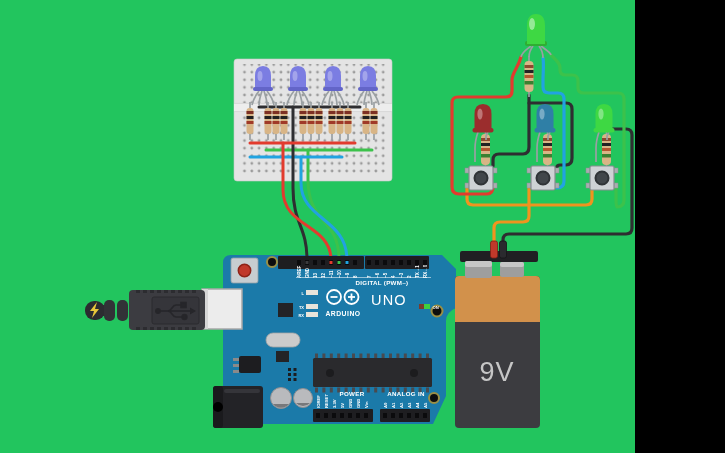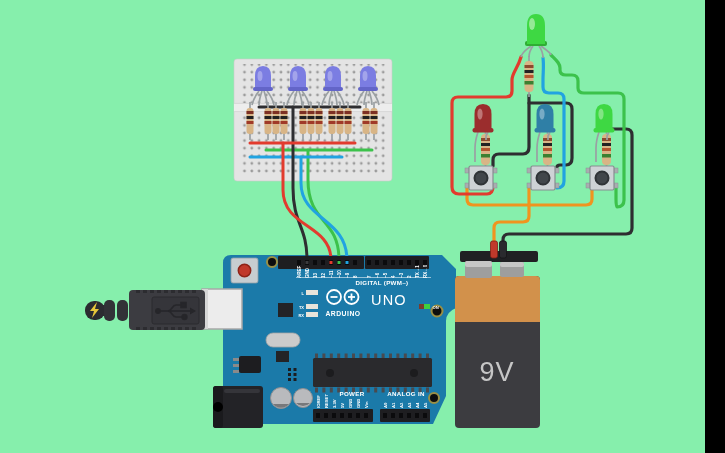--- a/index.html
+++ b/index.html
@@ -1,16 +1,16 @@
 <!DOCTYPE html>
 <html><head>
 <meta charset="utf-8">
 <style>
   html,body{margin:0;padding:0;background:#000;}
-  .stage{position:relative;width:705px;height:453px;background:#86efac;overflow:hidden;font-family:"Liberation Sans",sans-serif;text-decoration:underline;}
+  .stage{position:relative;width:635px;height:453px;background:#22c55e;overflow:hidden;font-family:"Liberation Sans",sans-serif;text-decoration:underline;}
   svg{display:block;}
   text{font-family:"Liberation Sans",sans-serif;}
   .pinlbl{font-size:4.5px;font-weight:bold;fill:#ffffff;}
   .pinlbl2{font-size:4.2px;font-weight:bold;fill:#ffffff;}
   .seclbl{font-size:6.2px;font-weight:bold;fill:#ffffff;letter-spacing:0.3px;}
   .brand{font-size:6.8px;font-weight:bold;fill:#ffffff;letter-spacing:0.5px;}
   .uno{font-size:14.5px;fill:#ffffff;letter-spacing:1.2px;}
   .onlbl{font-size:4.2px;font-weight:bold;fill:#ffffff;}
   .ledlbl{font-size:4px;font-weight:bold;fill:#ffffff;}
   .batlbl{font-size:27px;fill:#c6c6c6;letter-spacing:1px;}

